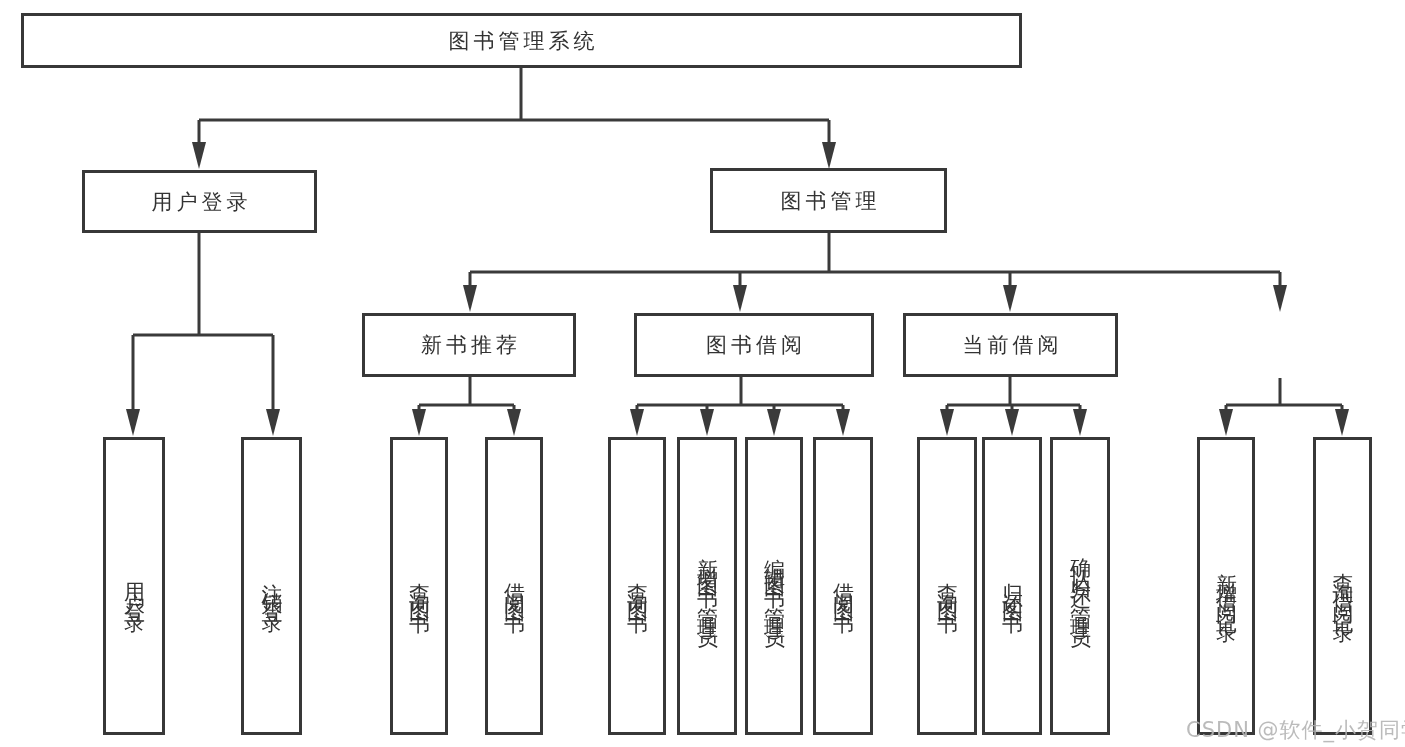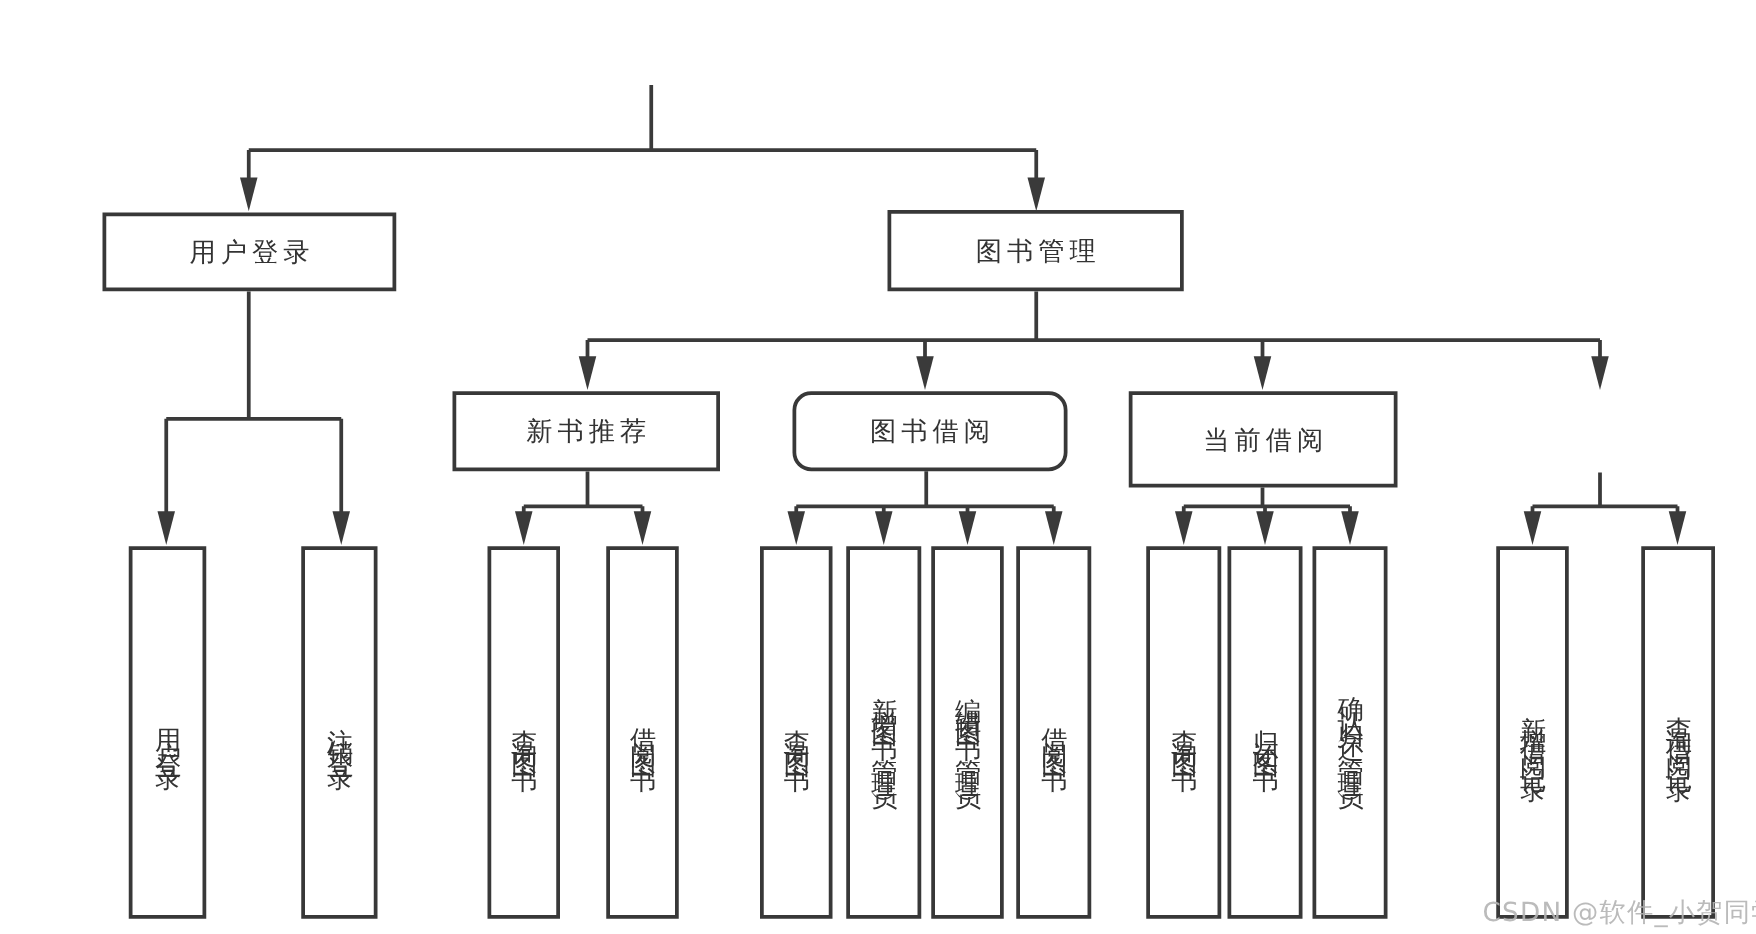--- a/index.html
+++ b/index.html
@@ -54,35 +54,38 @@
       <polygon points="767,409 781,409 774,436"></polygon>
       <polygon points="836,409 850,409 843,436"></polygon>
       <polygon points="940,409 954,409 947,436"></polygon>
       <polygon points="1005,409 1019,409 1012,436"></polygon>
       <polygon points="1073,409 1087,409 1080,436"></polygon>
       <polygon points="1219,409 1233,409 1226,436"></polygon>
       <polygon points="1335,409 1349,409 1342,436"></polygon>
     </g>
   </svg>
 
+  <div class="node h-node" style="left:21px; top:13px; width:1001px; height:55px;">
+    <span>图书管理系统</span>
+  </div>
 
   <div class="node h-node" style="left:82px; top:170px; width:235px; height:63px;">
     <span>用户登录</span>
   </div>
   <div class="node h-node" style="left:710px; top:168px; width:237px; height:65px;">
     <span>图书管理</span>
   </div>
 
   <div class="node h-node" style="left:362px; top:313px; width:214px; height:64px;">
     <span>新书推荐</span>
   </div>
-  <div class="node h-node" style="left:634px; top:313px; width:220px; height:64px;border-radius:15px;">
+  <div class="node h-node" style="left:634px; top:313px; width:240px; height:64px;">
     <span>图书借阅</span>
   </div>
-  <div class="node h-node" style="left:903px; top:313px; width:215px; height:77px;">
+  <div class="node h-node" style="left:903px; top:313px; width:215px; height:64px;">
     <span>当前借阅</span>
   </div>
 
   <div class="node v-node" style="left:103px; top:437px; width:62px; height:298px;">
     <span class="vtxt">用户登录</span>
   </div>
   <div class="node v-node" style="left:241px; top:437px; width:61px; height:298px;">
     <span class="vtxt">注销登录</span>
   </div>
 

